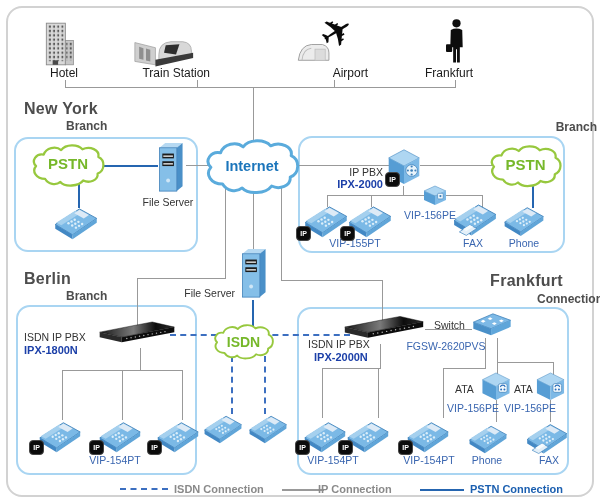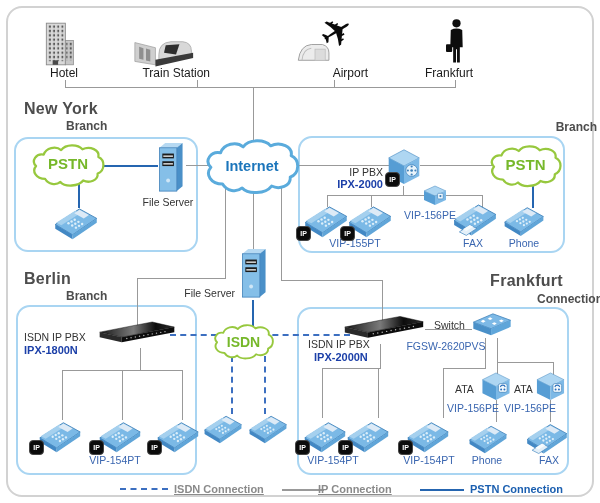--- a/index.html
+++ b/index.html
@@ -25,21 +25,21 @@
   .mdl{position:absolute;font-size:11px;font-weight:bold;color:#1b3fa8;white-space:nowrap;z-index:5;}
   .city{position:absolute;font-size:16px;font-weight:bold;color:#4d4d4d;letter-spacing:.3px;z-index:5;white-space:nowrap;}
   .sub{position:absolute;font-size:12px;font-weight:bold;color:#4d4d4d;z-index:5;white-space:nowrap;margin-left:40px;}
   .toplbl{position:absolute;font-size:12px;color:#1a1a1a;text-align:right;z-index:5;white-space:nowrap;}
   .ctr{text-align:center;}
   .rgt{text-align:right;}
   .ip-badge{position:absolute;width:13px;height:13px;background:#0b0b0b;border:1px solid #454545;
             border-radius:4px;color:#fff;font-size:7px;font-weight:bold;line-height:13px;
             text-align:center;z-index:6;}
   .plane{position:absolute;font-size:40px;color:#0a0a0a;transform:rotate(-32deg);z-index:4;line-height:1;}
-  .leg-gray{position:absolute;font-size:11px;font-weight:bold;color:#8a8a8a;z-index:5;white-space:nowrap;text-decoration:underline;}
+  .leg-gray{position:absolute;font-size:11px;font-weight:bold;color:#8a8a8a;z-index:5;white-space:nowrap;}
   .leg-blue{position:absolute;font-size:11px;font-weight:bold;color:#1b5fb0;z-index:5;white-space:nowrap;}
 </style>
 </head>
 <body>
 
 <div id="stage">
 
   <svg width="0" height="0" style="position:absolute">
     <defs>
       <linearGradient id="rkg" x1="0" y1="0" x2="1" y2="0">

